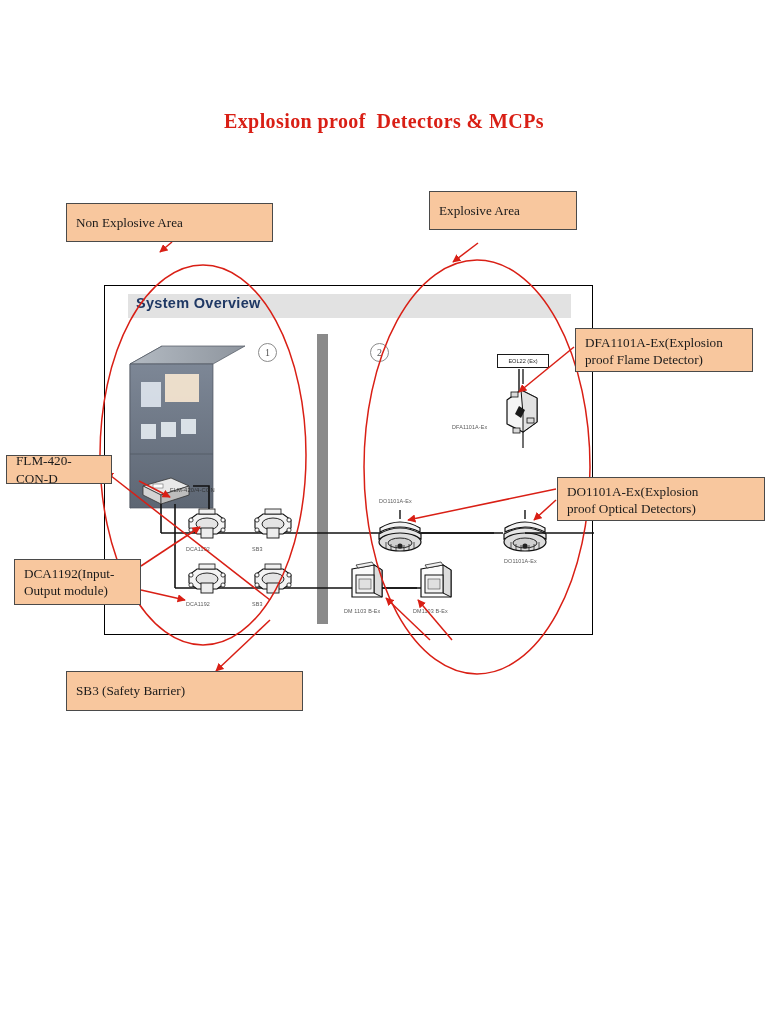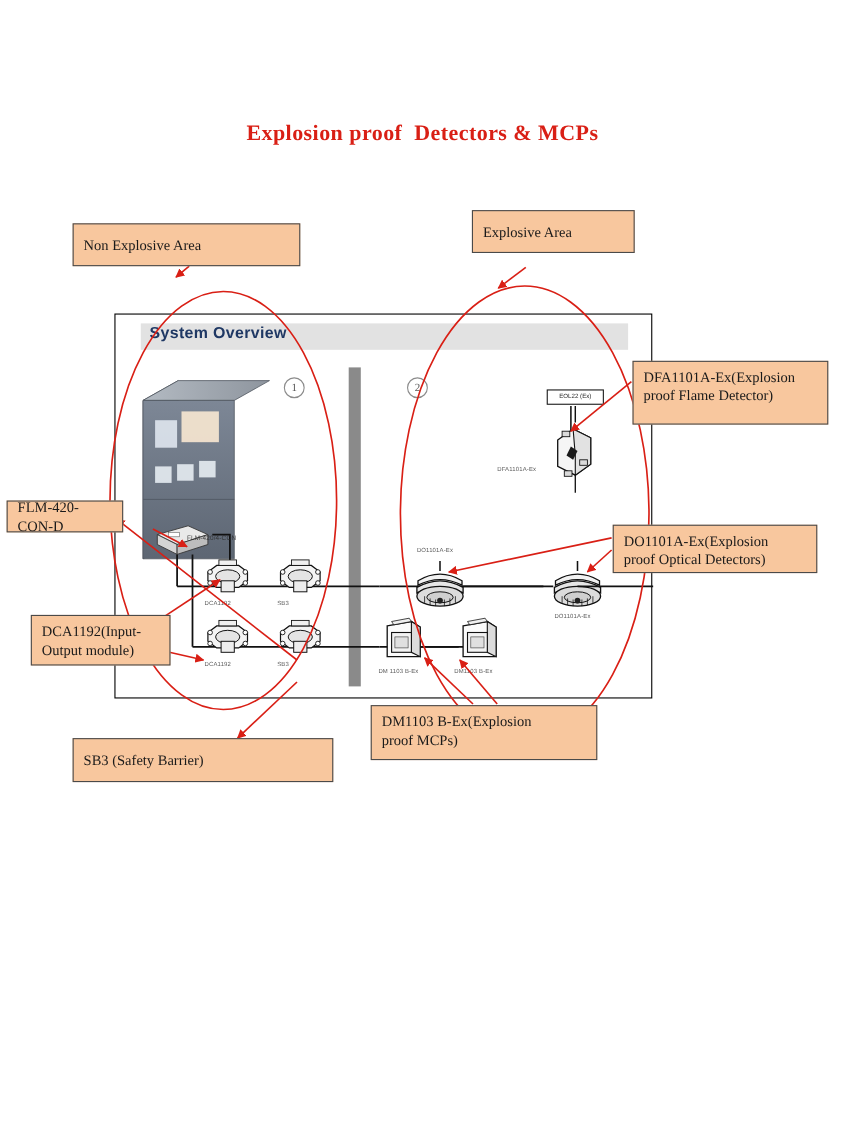--- a/index.html
+++ b/index.html
@@ -46,24 +46,24 @@
     font-size: 13.2px;
     line-height: 1.32;
     padding: 5px 12px 5px 9px;
     display: flex;
     align-items: center;
     white-space: pre-line;
   }
 
   .callout.c-nonexp   { left: 66px;  top: 203px; width: 207px; height: 39px; }
   .callout.c-exp      { left: 429px; top: 191px; width: 148px; height: 39px; }
-  .callout.c-dfa      { left: 575px; top: 328px; width: 178px; height: 58px; align-items: flex-start; }
-  .callout.c-do       { left: 557px; top: 477px; width: 186px; height: 44px; align-items: flex-start; }
+  .callout.c-dfa      { left: 575px; top: 328px; width: 178px; height: 44px; align-items: flex-start; }
+  .callout.c-do       { left: 557px; top: 477px; width: 208px; height: 44px; align-items: flex-start; }
   .callout.c-flm      { left: 6px;   top: 455px; width: 106px; height: 29px; }
-  .callout.c-dca      { left: 28px;  top: 559px; width: 127px; height: 46px; align-items: flex-start; }
+  .callout.c-dca      { left: 14px;  top: 559px; width: 127px; height: 46px; align-items: flex-start; }
   .callout.c-sb3      { left: 66px;  top: 671px; width: 237px; height: 40px; }
   .callout.c-dm       { left: 337px; top: 641px; width: 206px; height: 50px; align-items: flex-start; }
 
   
   .sys-frame {
     position: absolute;
     left: 104px;
     top: 285px;
     width: 489px;
     height: 350px;
@@ -384,16 +384,14 @@
   <div class="callout c-nonexp">Non Explosive Area</div>
   <div class="callout c-exp">Explosive Area</div>
   <div class="callout c-dfa">DFA1101A-Ex(Explosion
 proof Flame Detector)</div>
   <div class="callout c-do">DO1101A-Ex(Explosion
 proof  Optical Detectors)</div>
   <div class="callout c-flm">FLM-420-CON-D</div>
   <div class="callout c-dca">DCA1192(Input-
 Output module)</div>
   <div class="callout c-sb3">SB3 (Safety Barrier)</div>
-  <div class="callout c-dm">DM1103 B-Ex(Explosion
-proof  MCPs)</div>
 
 </div>
 
 </body></html>

